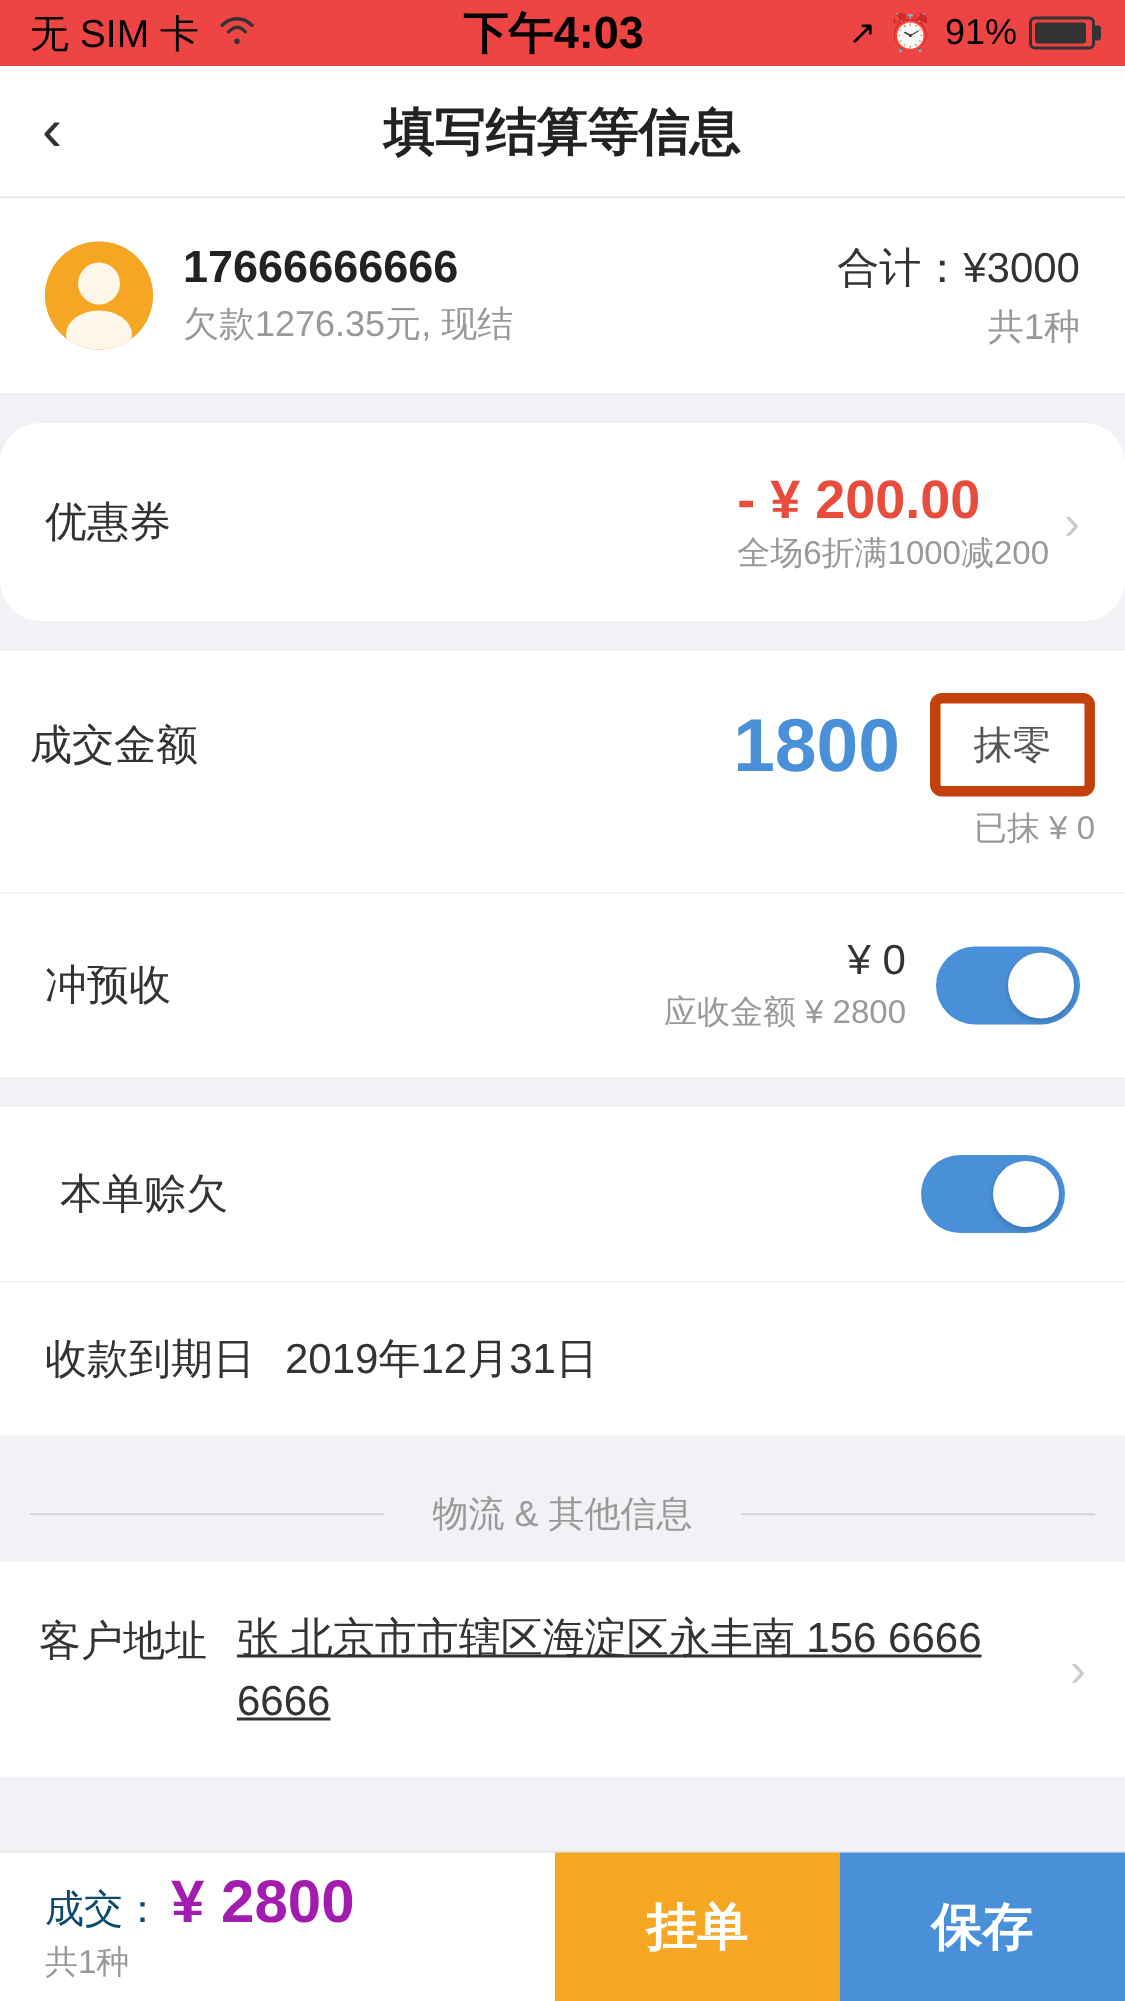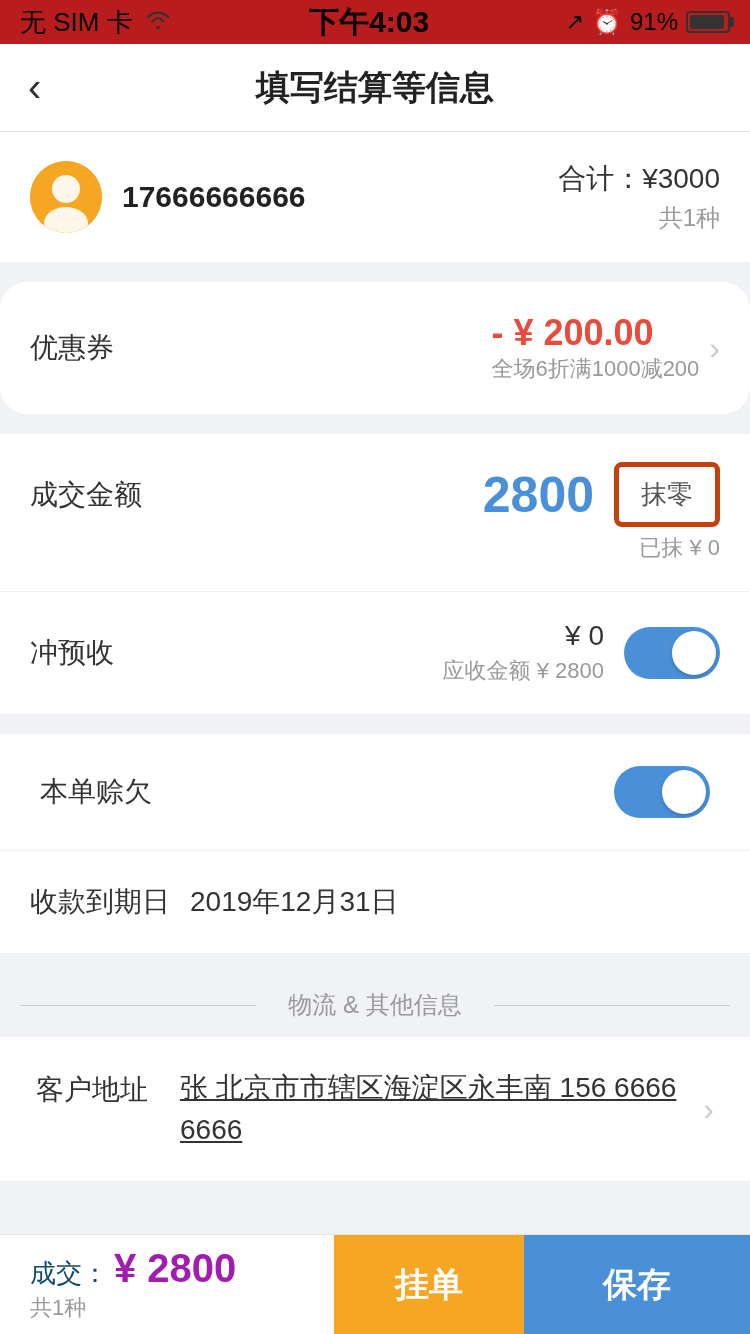--- a/index.html
+++ b/index.html
@@ -8,21 +8,21 @@
       font-family: -apple-system, "PingFang SC", "Helvetica Neue", Arial, sans-serif;
       background: #f0f2f5;
       width: 750px;
       min-height: 1334px;
       position: relative;
       font-size: 28px;
     }
 
     
     .status-bar {
-      background: #b91c1c;
+      background: #ef4444;
       height: 44px;
       display: flex;
       align-items: center;
       justify-content: space-between;
       padding: 0 20px;
       font-size: 26px;
       font-weight: 500;
     }
     .status-left { display: flex; align-items: center; gap: 10px; }
     .status-center { font-size: 30px; font-weight: 600; }
@@ -126,21 +126,21 @@
       text-align: right;
     }
     .chevron-right {
       color: #ccc;
       font-size: 32px;
     }
 
     
     .amount-section {
       background: #fff;
-      padding: 28px 30px;
+      padding: 28px 20px;
     }
     .amount-row {
       display: flex;
       align-items: center;
       justify-content: space-between;
     }
     .amount-label {
       font-size: 28px;
       color: #333;
     }
@@ -148,21 +148,21 @@
       display: flex;
       align-items: center;
       gap: 20px;
     }
     .amount-value {
       font-size: 50px;
       font-weight: 700;
       color: #4a90d9;
     }
     .round-zero-btn {
-      border: 5px solid #c2410c;
+      border: 7px solid #c2410c;
       border-radius: 8px;
       padding: 10px 22px;
       font-size: 26px;
       color: #555;
       background: #fff;
       cursor: pointer;
     }
     .amount-sub {
       font-size: 22px;
       color: #999;
@@ -267,25 +267,24 @@
     }
     .logistics-text {
       font-size: 24px;
       color: #999;
       white-space: nowrap;
     }
 
     
     .address-section {
       background: #fff;
-      padding: 30px 36px;
+      padding: 30px 26px;
       display: flex;
       align-items: flex-start;
       justify-content: space-between;
-      gap: 12px;
     }
     .address-label {
       font-size: 28px;
       color: #333;
       flex-shrink: 0;
       margin-right: 20px;
       padding-top: 4px;
     }
     .address-value {
       font-size: 28px;
@@ -344,21 +343,21 @@
       background: #f5a623;
       display: flex;
       align-items: center;
       justify-content: center;
       font-size: 34px;
       font-weight: 600;
       color: #fff;
       cursor: pointer;
     }
     .footer-btn-save {
-      width: 226px;
+      width: 190px;
       height: 100px;
       background: #4a90d9;
       display: flex;
       align-items: center;
       justify-content: center;
       font-size: 34px;
       font-weight: 600;
       color: #fff;
       cursor: pointer;
     }
@@ -398,20 +397,21 @@
   <div class="customer-left">
     <div class="avatar">
       <svg viewBox="0 0 72 72" xmlns="http://www.w3.org/2000/svg" width="72" height="72">
         <circle cx="36" cy="36" r="36" fill="#f5a623"></circle>
         <circle cx="36" cy="28" r="14" fill="#fff" opacity="0.9"></circle>
         <ellipse cx="36" cy="62" rx="22" ry="16" fill="#fff" opacity="0.9"></ellipse>
       </svg>
     </div>
     <div class="customer-info">
       <div class="phone">17666666666</div>
+      <div class="debt">欠款1276.35元, 现结</div>
     </div>
   </div>
   <div class="customer-right">
     <div class="total">合计：¥3000</div>
     <div class="count">共1种</div>
   </div>
 </div>
 
 <div class="section-divider"></div>
 
@@ -425,21 +425,21 @@
     <span class="chevron-right">›</span>
   </div>
 </div>
 
 <div class="section-divider"></div>
 
 <div class="amount-section">
   <div class="amount-row">
     <span class="amount-label">成交金额</span>
     <div class="amount-right">
-      <span class="amount-value">2800</span>
+      <span class="amount-value">1800</span>
       <button class="round-zero-btn">抹零</button>
     </div>
   </div>
   <div class="amount-sub">已抹  ¥ 0</div>
 </div>
 
 <div style="height:1px;background:#f0f2f5;"></div>
 
 <div class="prereceive-section">
   <span class="prereceive-label">冲预收</span>

